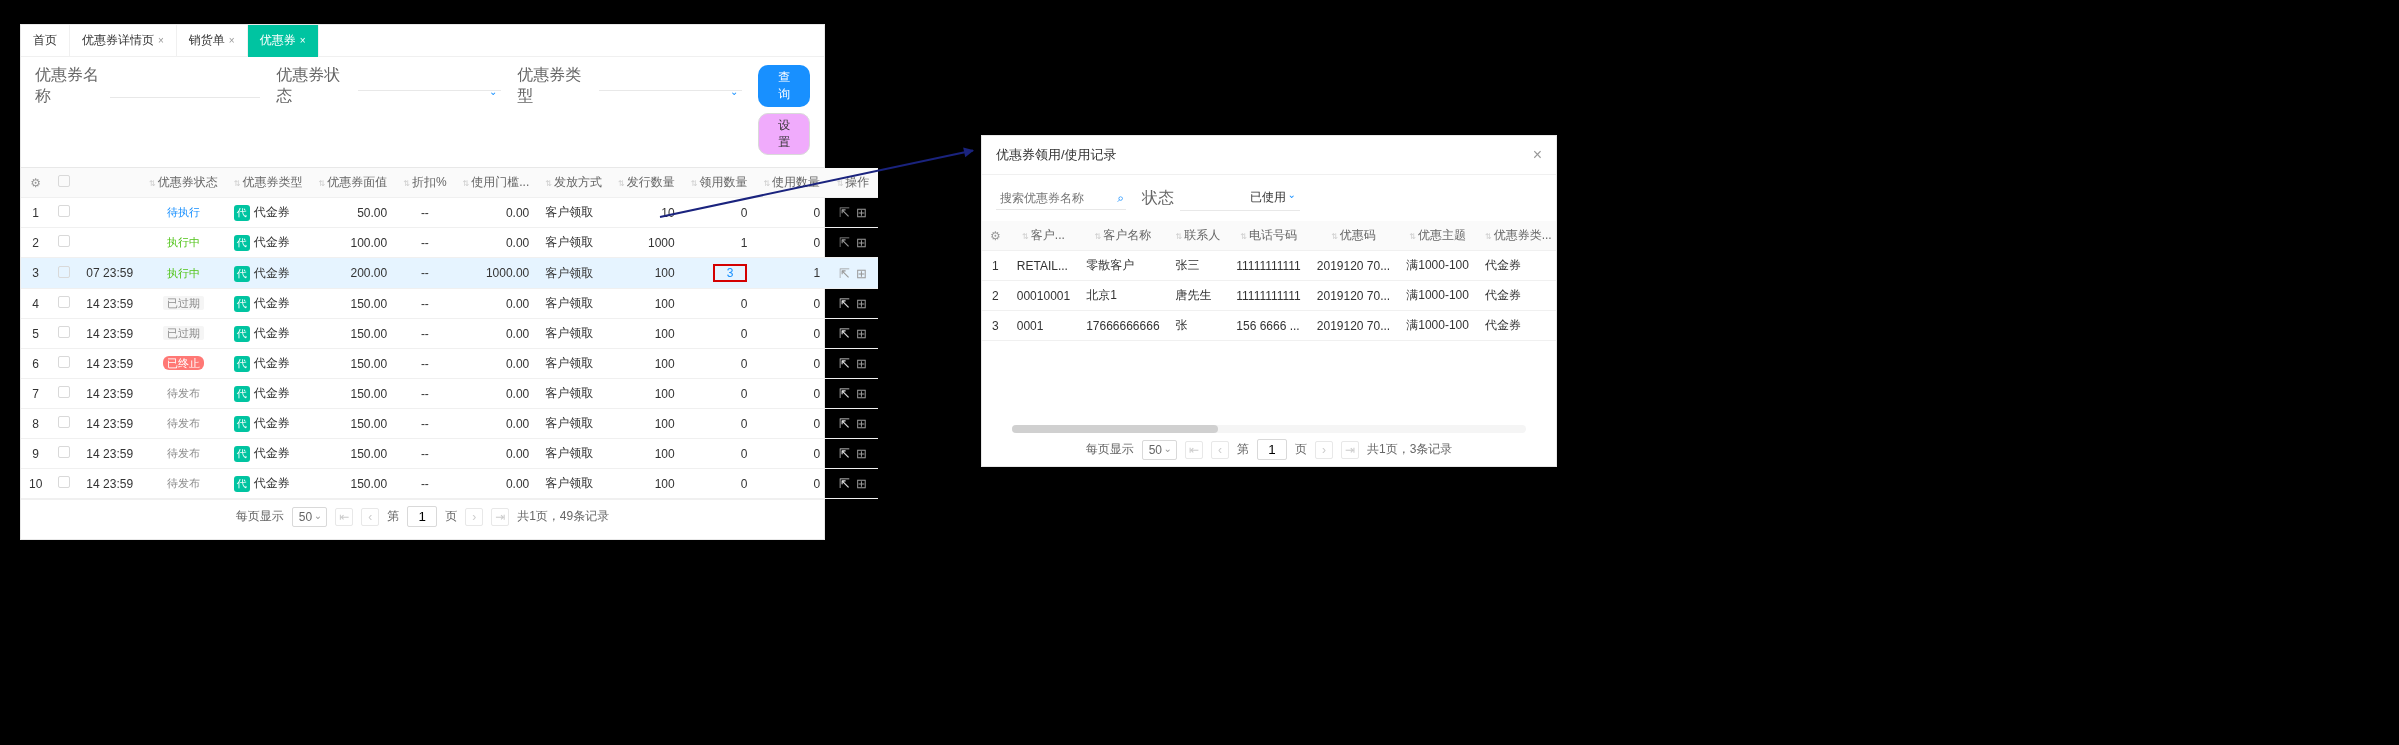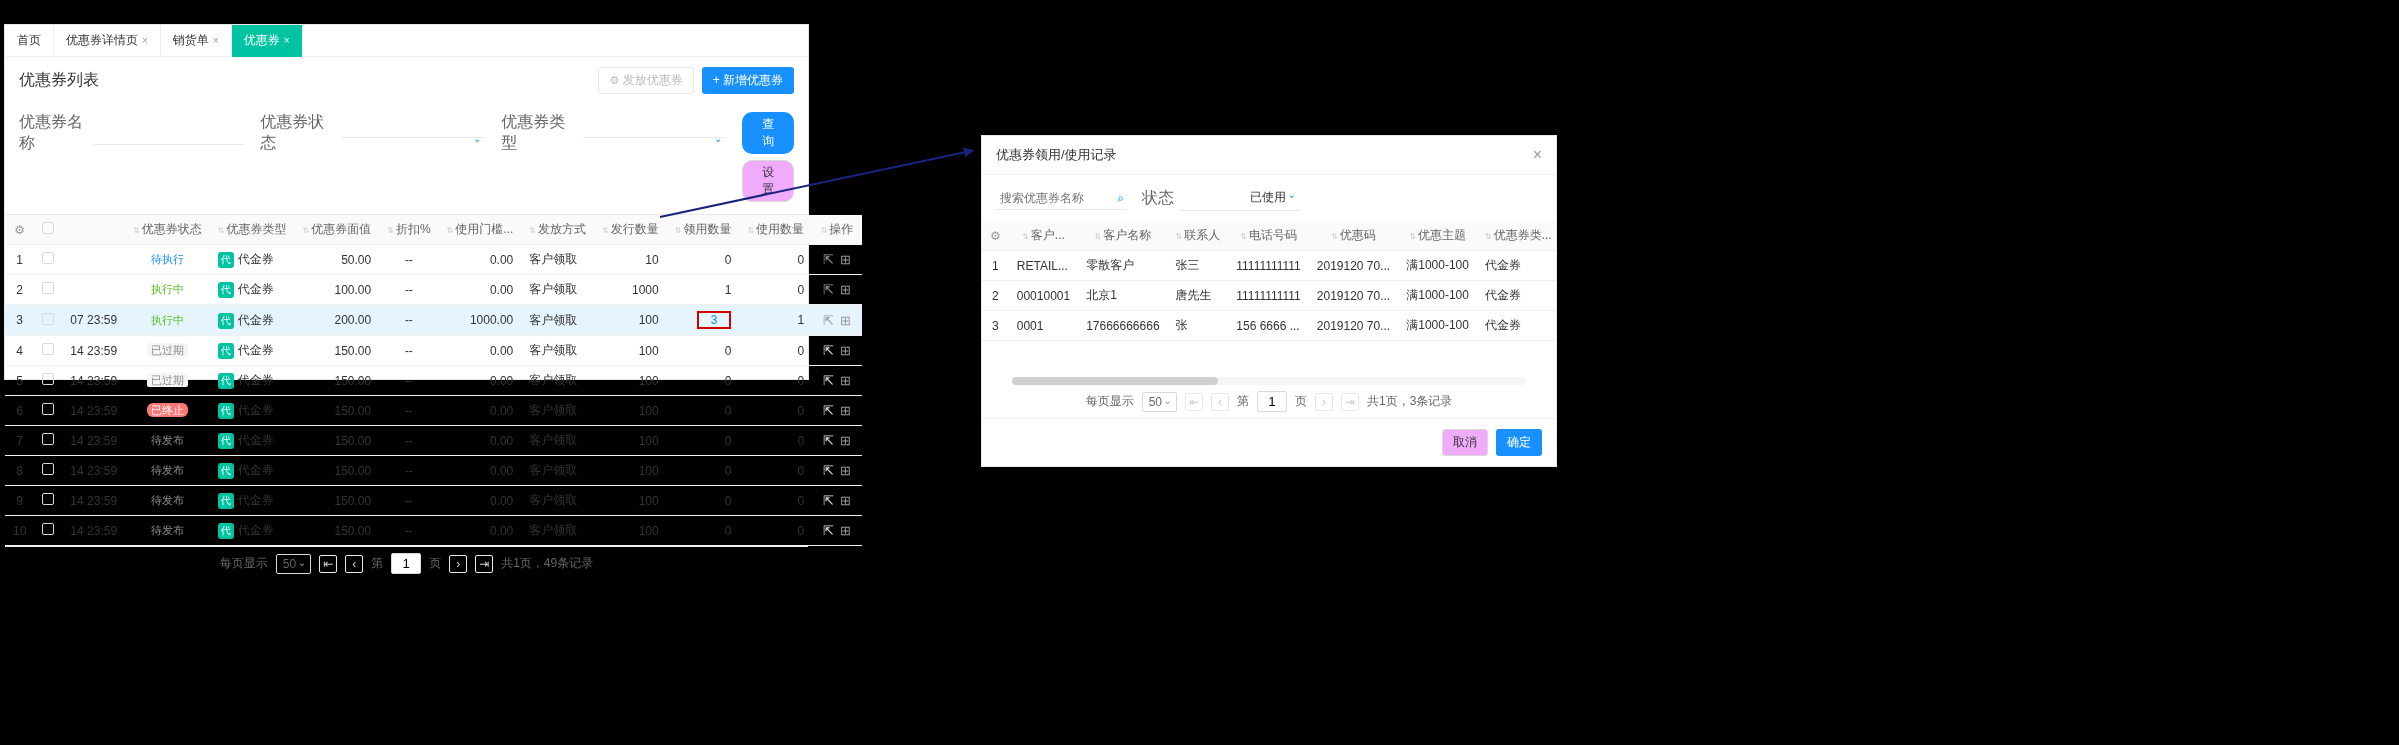--- a/index.html
+++ b/index.html
@@ -1,19 +1,19 @@
 <!DOCTYPE html>
 <html><head>
 <meta charset="utf-8">
 <style>
 * { margin: 0; padding: 0; box-sizing: border-box; }
 body { font-family: -apple-system, "Segoe UI", "PingFang SC", "Microsoft YaHei", sans-serif; font-size: 12px; background: #000; color: #333; width: 2399px; height: 745px; position: relative; }
 
 
-.panel-left { position: absolute; left: 4px; top: 24px; width: 805px; height: 356px; background: #fff; border: 1px solid #e8e8e8; }
+.panel-left { position: absolute; left: 20px; top: 24px; width: 805px; height: 516px; background: #fff; border: 1px solid #e8e8e8; }
 .tabs { display: flex; border-bottom: 1px solid #f0f0f0; height: 32px; align-items: center; }
 .tab { padding: 0 12px; height: 32px; display: flex; align-items: center; gap: 4px; border-right: 1px solid #f0f0f0; cursor: pointer; }
 .tab.active { background: #00c4a1; color: #fff; }
 .tab-close { font-size: 10px; color: #999; cursor: pointer; }
 .tab.active .tab-close { color: #fff; }
 
 .page-head { display: flex; justify-content: space-between; align-items: center; padding: 10px 14px; }
 .page-title { font-size: 16px; font-weight: 500; }
 .head-actions { display: flex; gap: 8px; }
 .btn { padding: 4px 10px; border-radius: 3px; border: 1px solid transparent; cursor: pointer; font-size: 12px; }
@@ -93,27 +93,20 @@
       <div class="tab">
         <span>销货单</span>
         <span class="tab-close">×</span>
       </div>
       <div class="tab active">
         <span>优惠券</span>
         <span class="tab-close">×</span>
       </div>
     </div>
 
-  <div class="page-head">
-    <div class="page-title">优惠券列表</div>
-    <div class="head-actions">
-      <button class="btn btn-ghost"><span class="gear-inline">⚙</span> <span>发放优惠券</span></button>
-      <button class="btn btn-primary">+ 新增优惠券</button>
-    </div>
-  </div>
 
   <div class="filters">
     <div class="filter-group">
       <span class="filter-label">优惠券名称</span>
       <input class="filter-input" style="">
     </div>
     <div class="filter-group">
       <span class="filter-label">优惠券状态</span>
       <div class="filter-select">
           <span class="chev">⌄</span>
@@ -390,17 +383,13 @@
     <div class="sel"><span>50</span><span class="chev" style="color:#999">⌄</span></div>
     <div class="nav-btn">⇤</div>
     <div class="nav-btn">‹</div>
     <span>第</span>
     <input class="pg-input" value="1" style="">
     <span>页</span>
     <div class="nav-btn">›</div>
     <div class="nav-btn">⇥</div>
     <span>共1页，3条记录</span>
   </div>
-  <div class="dlg-foot">
-    <button class="btn btn-default">取消</button>
-    <button class="btn btn-primary">确定</button>
-  </div>
 </div>
 
 </body></html>

